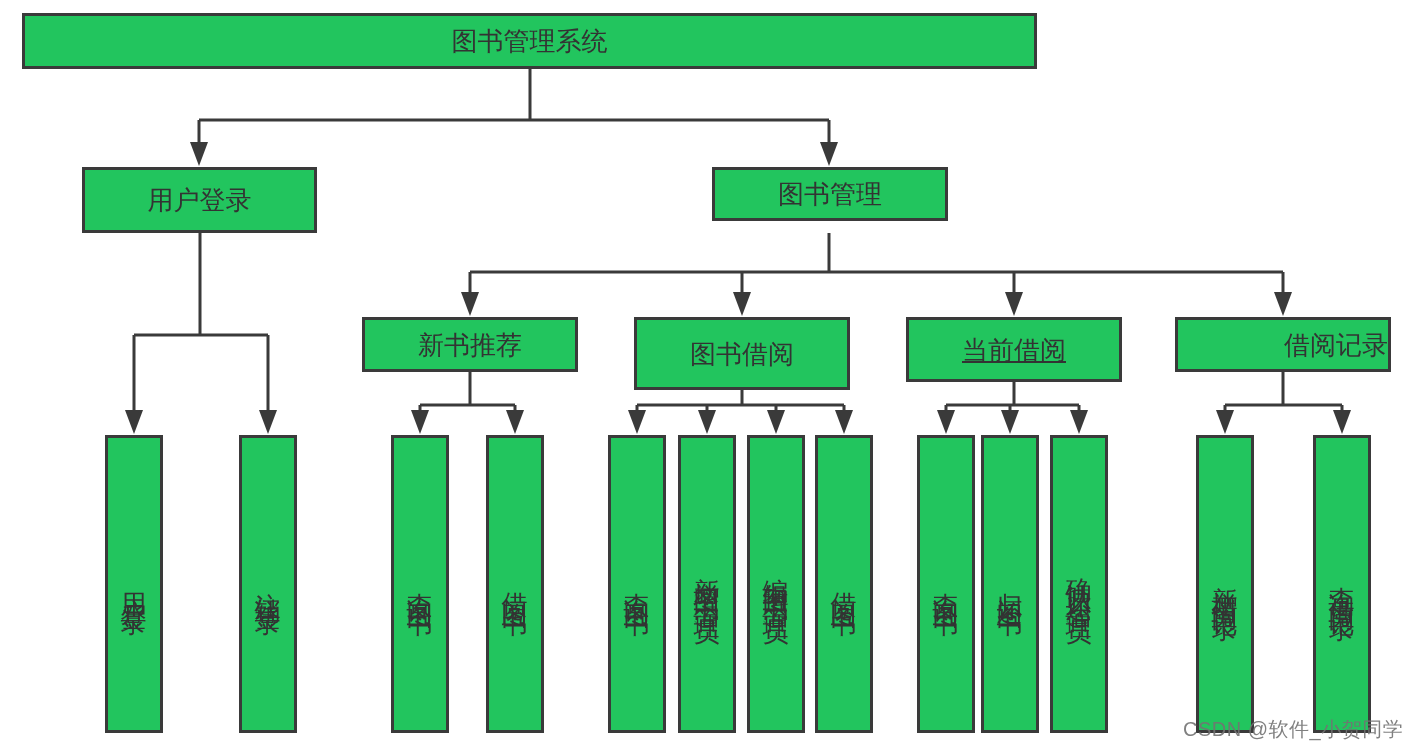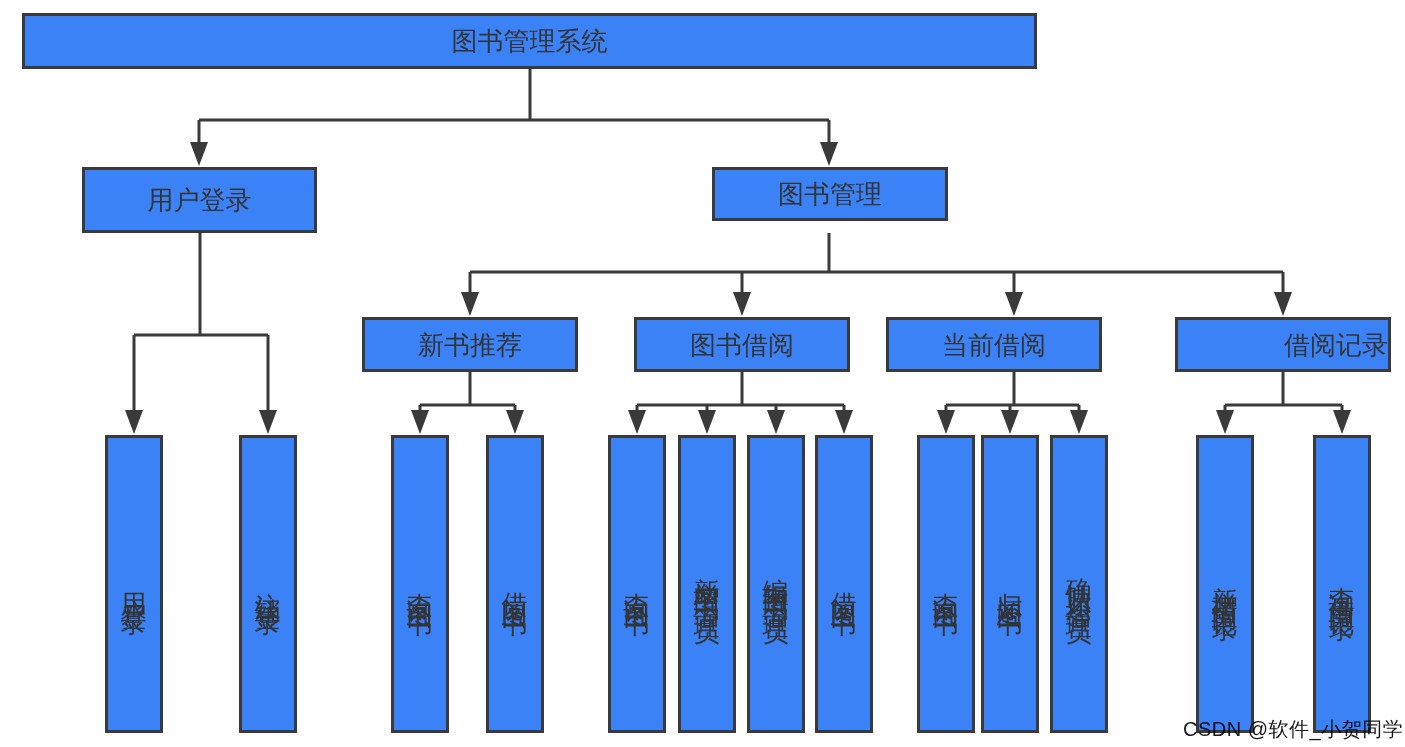--- a/index.html
+++ b/index.html
@@ -19,64 +19,64 @@
     position: absolute;
     left: 0;
     top: 0;
     width: 1405px;
     height: 747px;
   }
   .box {
     position: absolute;
     box-sizing: border-box;
     border: 3px solid #3a3a3a;
-    background: #3b82f6;
+    background: #22c55e;
     display: flex;
     align-items: center;
     justify-content: center;
     color: #333333;
     font-size: 26px;
     line-height: 1;
     white-space: nowrap;
   }
   .leaf span {
     writing-mode: vertical-rl;
     text-orientation: mixed;
     letter-spacing: 6px;
     font-size: 26px;
     color: #333333;
   }
   
   .n-root  { left: 22px;   top: 13px;  width: 1015px; height: 56px; }
   .n-b0    { left: 82px;   top: 167px; width: 235px;  height: 66px; }
   .n-b1    { left: 712px;  top: 167px; width: 236px;  height: 54px; }
   .n-g0    { left: 362px;  top: 317px; width: 216px;  height: 55px; }
-  .n-g1    { left: 634px;  top: 317px; width: 216px;  height: 55px; }
-  .n-g2    { left: 886px;  top: 317px; width: 216px;  height: 55px; }
+  .n-g1    { left: 634px;  top: 317px; width: 216px;  height: 73px; }
+  .n-g2    { left: 906px;  top: 317px; width: 216px;  height: 65px; text-decoration: underline; }
   .n-g3    { left: 1175px; top: 317px; width: 216px;  height: 55px; justify-content: flex-end; }
   .leaf    { top: 435px; width: 58px; height: 298px; }
   .n-l0  { left: 105px; }
   .n-l1  { left: 239px; }
   .n-l2  { left: 391px; }
   .n-l3  { left: 486px; }
   .n-l4  { left: 608px; }
   .n-l5  { left: 678px; }
   .n-l6  { left: 747px; }
   .n-l7  { left: 815px; }
   .n-l8  { left: 917px; }
   .n-l9  { left: 981px; }
   .n-l10 { left: 1050px; }
   .n-l11 { left: 1196px; }
   .n-l12 { left: 1313px; }
   .watermark {
     position: absolute;
     left: 1183px;
     top: 716px;
     font-size: 20px;
-    color: #000000;
+    color: #737373;
     opacity: 0.9;
     letter-spacing: 0.5px;
     z-index: 5;
     white-space: nowrap;
   }
 </style>
 </head>
 <body>
 
 <div class="canvas">

